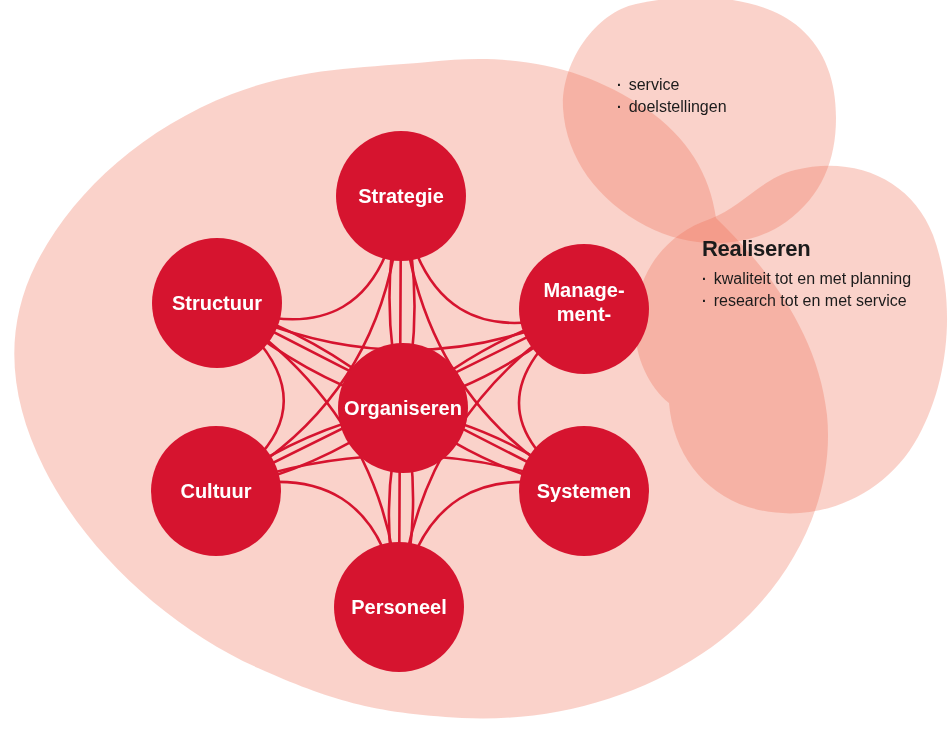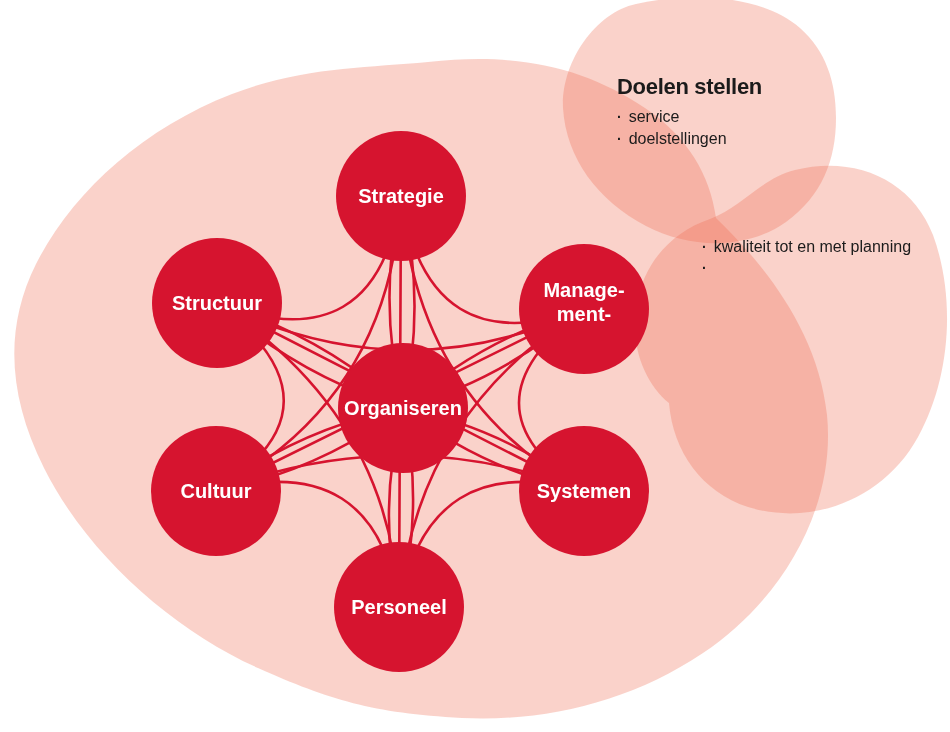--- a/index.html
+++ b/index.html
@@ -143,34 +143,35 @@
       <text class="node-label" x="584" y="498">Systemen</text>
     </g>
 
     <g>
       <circle cx="399" cy="607" r="65" fill="#d6142f"></circle>
       <text class="node-label" x="399" y="614">Personeel</text>
     </g>
   </svg>
 
   <div class="annotation" style="left:617px;top:74px;">
-    <h2>Doelen stellen</h2>
     <div class="bullet-line">
       <span class="dot">·</span>
       <span>service</span>
     </div>
     <div class="bullet-line">
       <span class="dot">·</span>
       <span>doelstellingen</span>
     </div>
   </div>
 
   <div class="annotation" style="left:702px;top:236px;">
+    <h2>Realiseren</h2>
     <div class="bullet-line">
       <span class="dot">·</span>
       <span>kwaliteit tot en met planning</span>
     </div>
     <div class="bullet-line">
       <span class="dot">·</span>
+      <span>research tot en met service</span>
     </div>
   </div>
 
 </div>
 
 </body></html>

